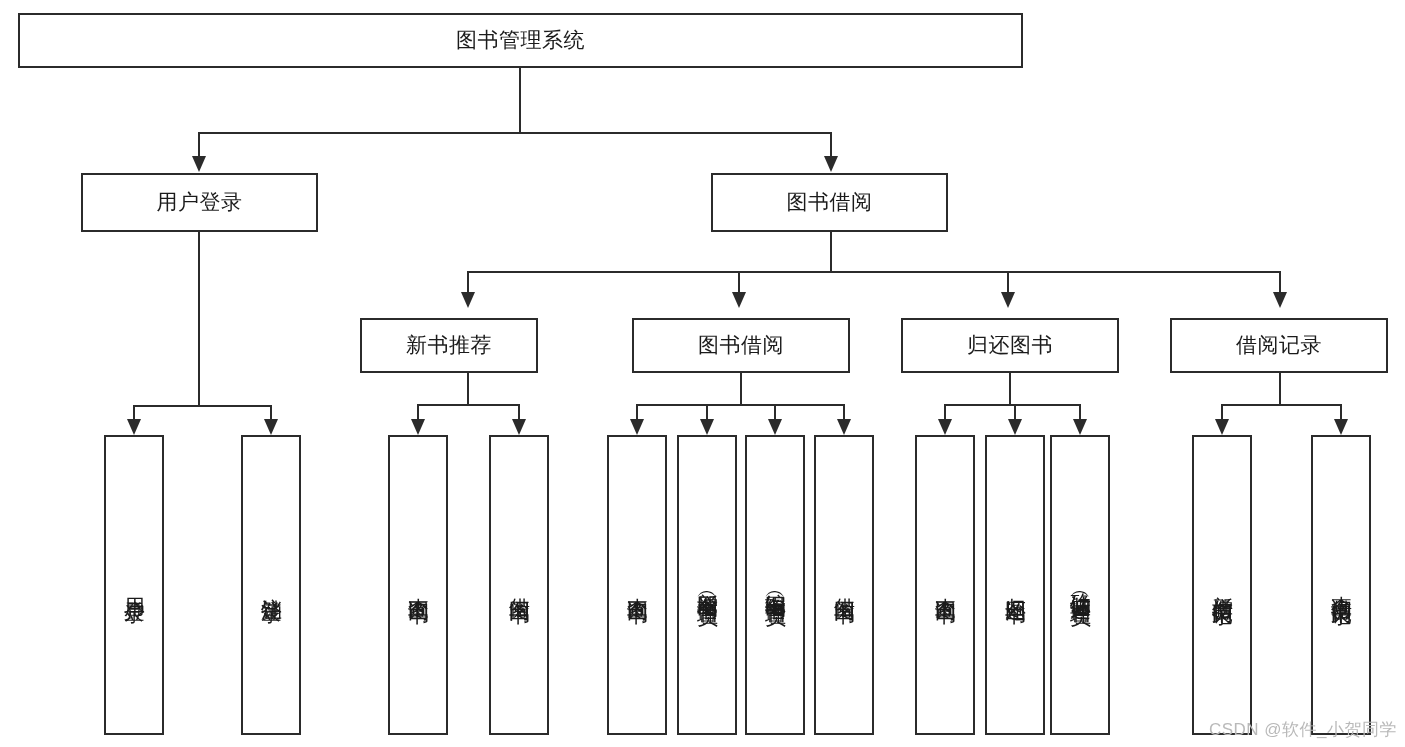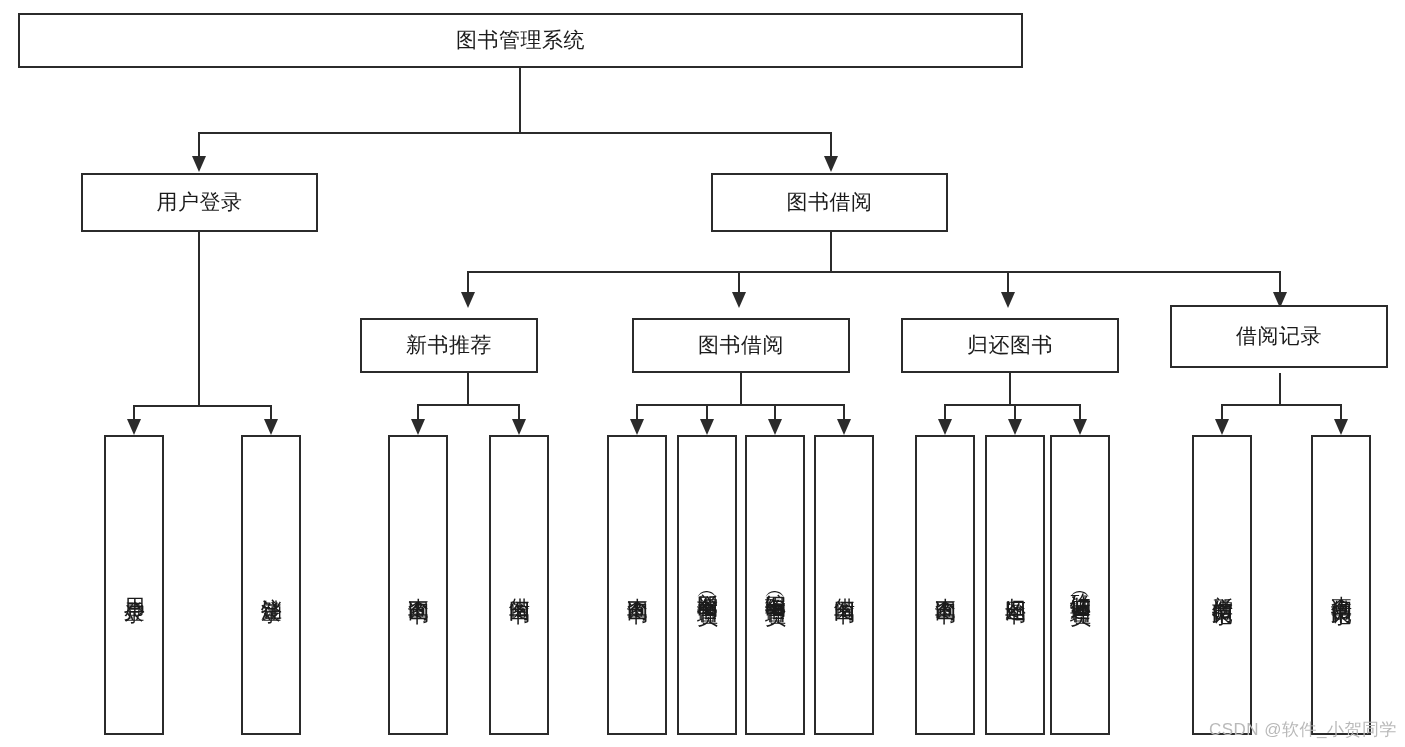--- a/index.html
+++ b/index.html
@@ -114,21 +114,21 @@
 
   <div class="node horiz" style="left:360px; top:318px; width:178px; height:55px;">
     <span>新书推荐</span>
   </div>
   <div class="node horiz" style="left:632px; top:318px; width:218px; height:55px;">
     <span>图书借阅</span>
   </div>
   <div class="node horiz" style="left:901px; top:318px; width:218px; height:55px;">
     <span>归还图书</span>
   </div>
-  <div class="node horiz" style="left:1170px; top:305px; width:218px; height:63px;">
+  <div class="node horiz" style="left:1170px; top:318px; width:218px; height:55px;">
     <span>借阅记录</span>
   </div>
 
   <div class="edge v" style="left:467px; top:373px; height:32px;"></div>
   <div class="edge h" style="left:417px; top:404px; width:101px;"></div>
   <div class="edge v" style="left:417px; top:404px; height:20px;"></div>
   <div class="arrow" style="left:411px; top:419px;"></div>
   <div class="edge v" style="left:518px; top:404px; height:20px;"></div>
   <div class="arrow" style="left:512px; top:419px;"></div>
 

